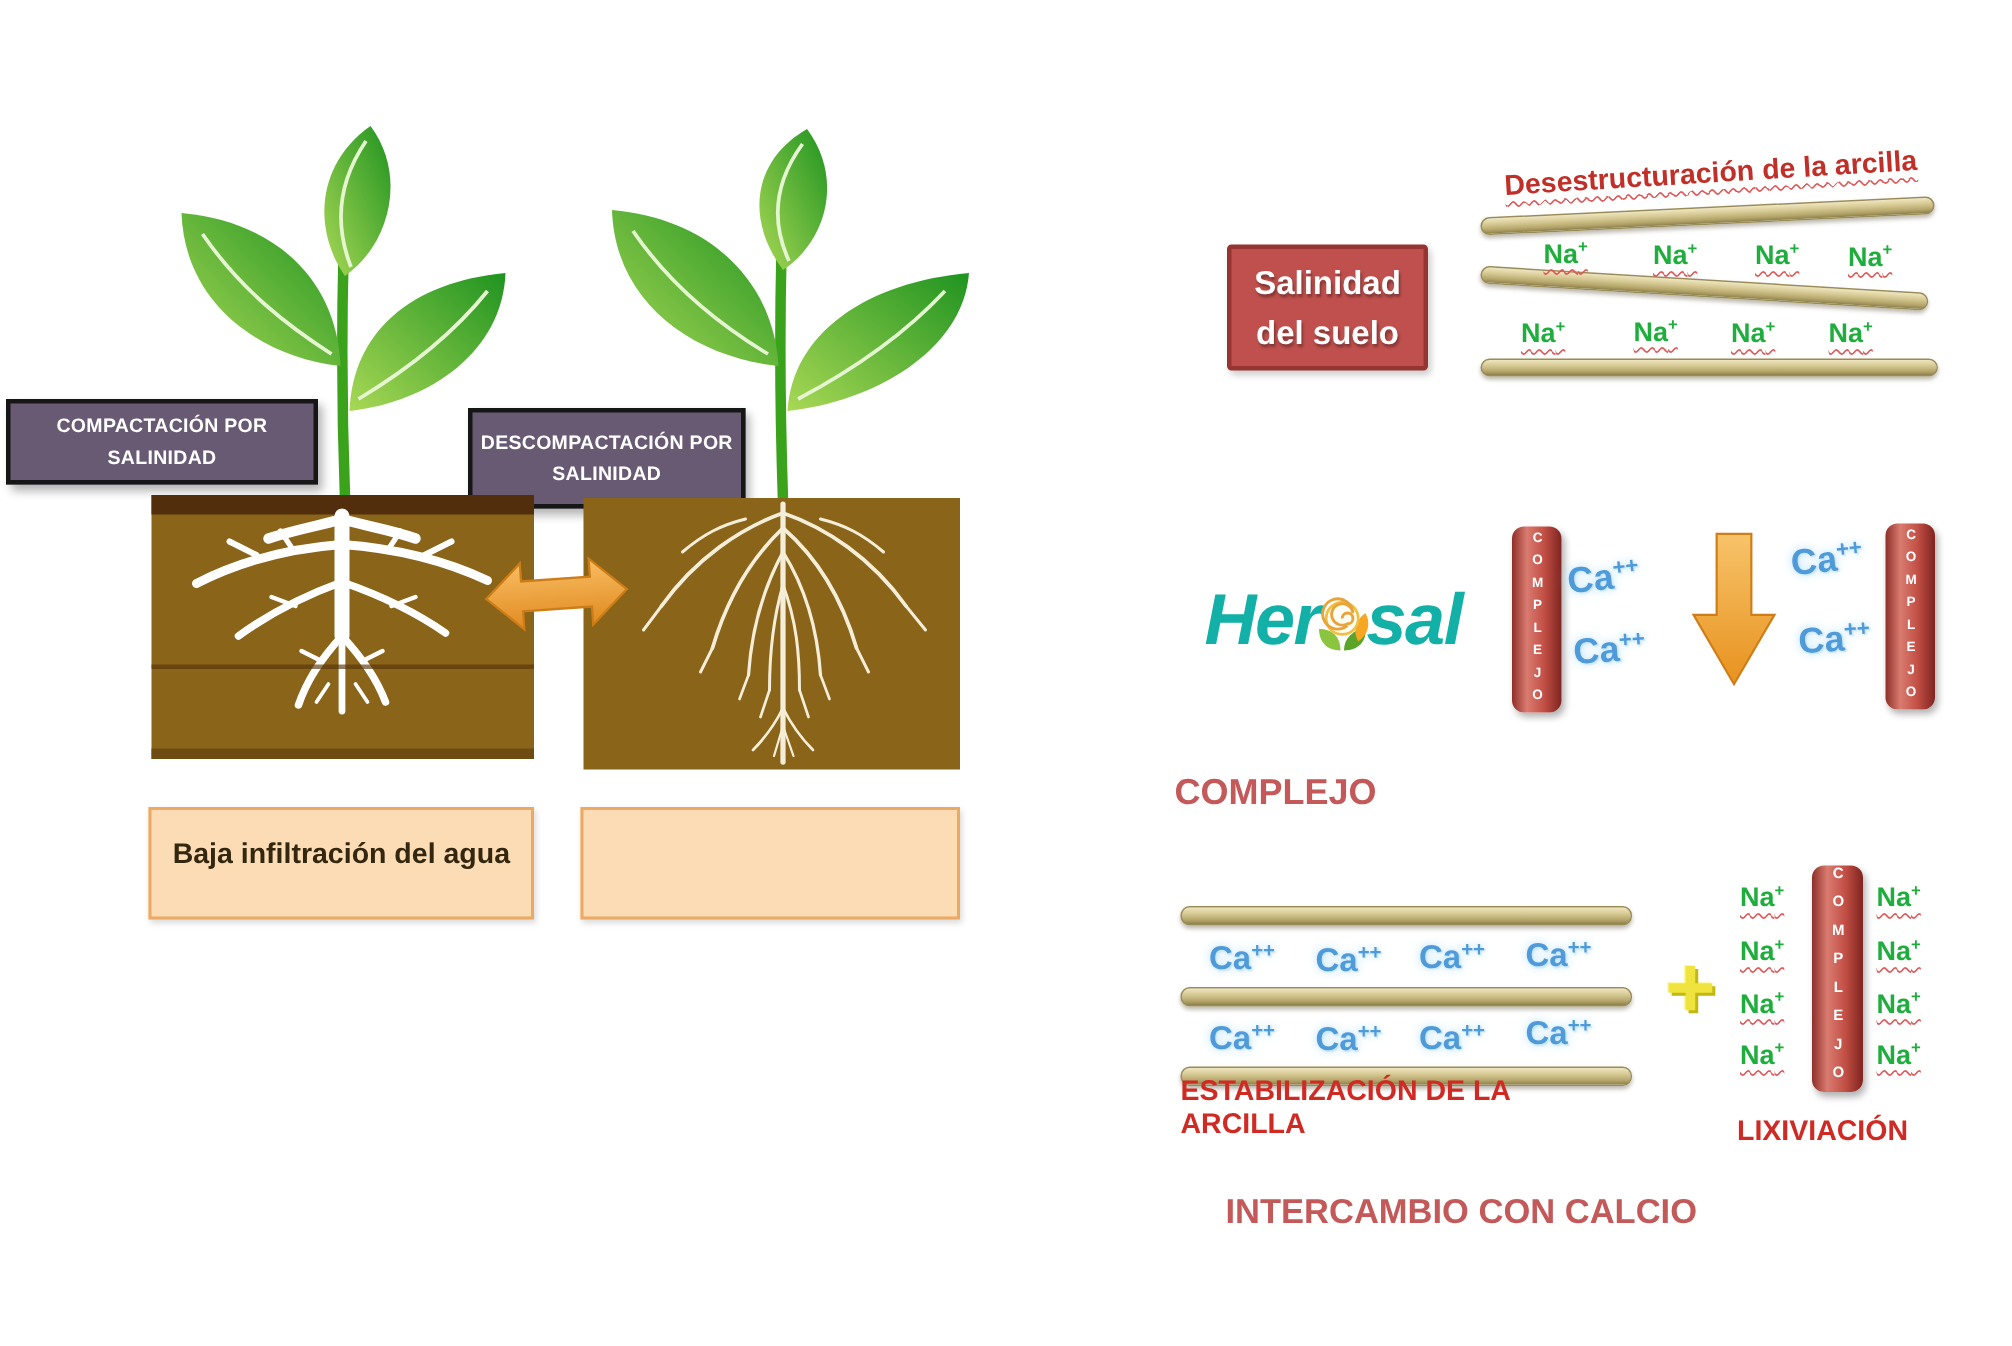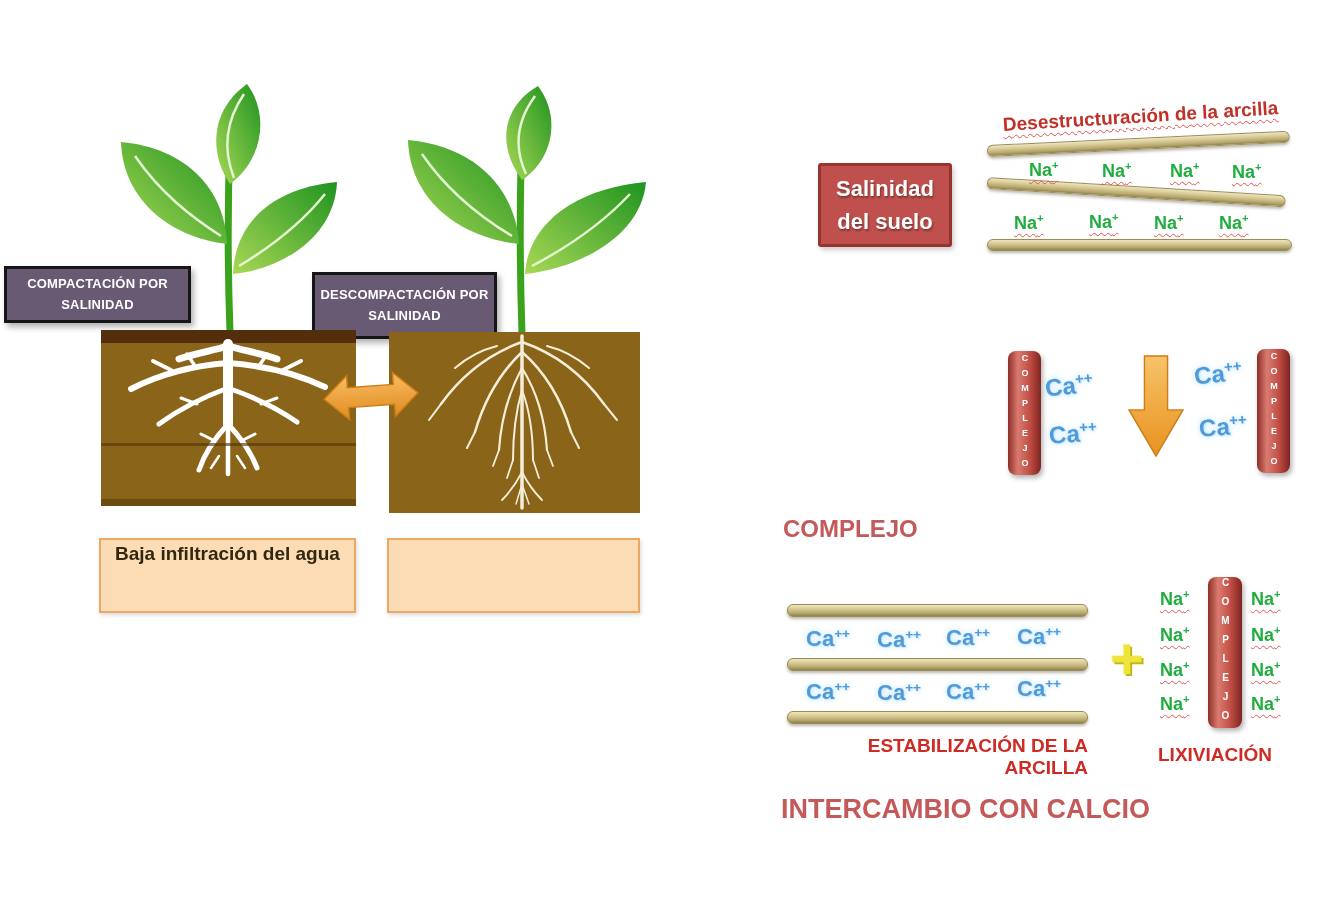--- a/index.html
+++ b/index.html
@@ -14,22 +14,22 @@
             box-shadow:3px 4px 6px rgba(0,0,0,.3); letter-spacing:.2px; }
 
   
   .soil { position:absolute; background:#8a6418; }
   .topsoil { position:absolute; left:0; top:0; width:100%; height:13px; background:#522e0d; }
   .soil-divider { position:absolute; left:0; width:100%; height:3px; background:rgba(88,54,12,.65); }
   .soil-bottom { position:absolute; left:0; bottom:0; width:100%; height:7px; background:#6e4b11; }
 
   
   .infobox { position:absolute; background:#fbdcb4; border:2px solid #eba963; color:#33270f;
-             font-weight:bold; font-size:19px; line-height:1.5; padding:0 14px;
-             box-shadow:1px 2px 4px rgba(0,0,0,.15); }
+             font-weight:bold; font-size:19px; line-height:1.5; padding:16px 14px;
+             box-shadow:1px 2px 4px rgba(0,0,0,.15);text-align:right; }
 
   
   .salbox { position:absolute; background:#c0504d; border:3px solid #953430; border-radius:3px;
             color:#fff; font-weight:bold; font-size:22px; line-height:1.5; text-align:center;
             display:flex; flex-direction:column; justify-content:center;
             text-shadow:1px 2px 2px rgba(0,0,0,.35); box-shadow:2px 3px 5px rgba(0,0,0,.2); }
 
   
   .claybar { position:absolute; height:12px; border-radius:6px; border:1px solid #9a8c57;
              background:linear-gradient(180deg,#efe6c0 0%,#d8cb96 35%,#b5a76b 75%,#8f814c 100%);
@@ -92,21 +92,21 @@
   <svg class="abs" style="left:398px; top:84px;" width="256" height="250" viewBox="0 0 256 250">
     <path d="M124 250 C122 190 121 130 124 52 L124 28" stroke="#3aa21b" stroke-width="7" fill="none"></path>
     <path d="M124 96 C100 64 102 24 140 2 C164 34 154 76 124 96 Z" fill="url(#leafg)"></path>
     <path d="M121 160 C64 154 12 118 10 56 C78 62 118 106 121 160 Z" fill="url(#leafg)"></path>
     <path d="M127 190 C184 184 244 150 248 98 C180 104 130 138 127 190 Z" fill="url(#leafg)"></path>
     <path d="M128 90 C116 64 118 38 137 12" stroke="#e4f5cf" stroke-width="2.5" fill="none"></path>
     <path d="M114 152 C84 134 50 108 24 70" stroke="#e4f5cf" stroke-width="2.5" fill="none"></path>
     <path d="M134 182 C168 164 204 140 232 110" stroke="#e4f5cf" stroke-width="2.5" fill="none"></path>
   </svg>
 
-  <div class="plabel" style="left:4px; top:266px; width:187px; height:57px;">
+  <div class="plabel" style="left:4px; top:266px; width:208px; height:57px;">
     <span>COMPACTACIÓN POR</span>
     <span>SALINIDAD</span>
   </div>
   <div class="plabel" style="left:312px; top:272px; width:185px; height:67px;">
     <span>DESCOMPACTACIÓN POR</span>
     <span>SALINIDAD</span>
   </div>
 
   <div class="soil" style="left:101px; top:330px; width:255px; height:176px;">
     <div class="topsoil"></div>
@@ -194,20 +194,31 @@
   <span class="ion na wavy" style="left:1029px; top:159px;"><span>Na</span><sup>+</sup></span>
   <span class="ion na wavy" style="left:1102px; top:160px;"><span>Na</span><sup>+</sup></span>
   <span class="ion na wavy" style="left:1170px; top:160px;"><span>Na</span><sup>+</sup></span>
   <span class="ion na wavy" style="left:1232px; top:161px;"><span>Na</span><sup>+</sup></span>
 
   <span class="ion na wavy" style="left:1014px; top:212px;"><span>Na</span><sup>+</sup></span>
   <span class="ion na wavy" style="left:1089px; top:211px;"><span>Na</span><sup>+</sup></span>
   <span class="ion na wavy" style="left:1154px; top:212px;"><span>Na</span><sup>+</sup></span>
   <span class="ion na wavy" style="left:1219px; top:212px;"><span>Na</span><sup>+</sup></span>
 
+  <div class="brand" style="left:803px; top:386px;">
+    <span>Her</span>
+    <svg width="36" height="38" viewBox="0 0 30 32">
+      <path d="M13 30 C5 30 1 25 1 18 C8 18 13 22 13 30 Z" fill="#8bc53f"></path>
+      <path d="M15 30 C23 30 28 25 27 17 C20 19 15 23 15 30 Z" fill="#5aa427"></path>
+      <path d="M23 25 C29 21 30 14 27 9 C21 13 20 20 23 25 Z" fill="#f5a623"></path>
+      <circle cx="14" cy="12" r="9" fill="#fffef2" stroke="#f0c040" stroke-width="1.5"></circle>
+      <path d="M14 12 a3 3 0 1 1 3 3 a6 6 0 1 1 3 -6 a8.5 8.5 0 1 0 -3 7" fill="none" stroke="#e9a33b" stroke-width="1.6"></path>
+    </svg>
+    <span>sal</span>
+  </div>
 
   <div class="complejo" style="left:1008px; top:351px; width:33px; height:124px;">
     <span>COMPLEJO</span>
   </div>
 
   <span class="ion ca ca-lg" style="left:1045px; top:372px; transform:rotate(-6deg);"><span>Ca</span><sup>++</sup></span>
   <span class="ion ca ca-lg" style="left:1049px; top:420px; transform:rotate(-4deg);"><span>Ca</span><sup>++</sup></span>
 
   <svg class="abs" style="left:1127px; top:354px;" width="58" height="106" viewBox="0 0 60 110">
     <defs>
@@ -251,18 +262,18 @@
 
   <div class="complejo tall" style="left:1208px; top:577px; width:34px; height:151px;">
     <span>COMPLEJO</span>
   </div>
 
   <span class="ion na wavy" style="left:1251px; top:588px;"><span>Na</span><sup>+</sup></span>
   <span class="ion na wavy" style="left:1251px; top:624px;"><span>Na</span><sup>+</sup></span>
   <span class="ion na wavy" style="left:1251px; top:659px;"><span>Na</span><sup>+</sup></span>
   <span class="ion na wavy" style="left:1251px; top:693px;"><span>Na</span><sup>+</sup></span>
 
-  <div class="red-strong" style="left:787px; top:735px; width:301px; text-align:right; font-size:19px;">ESTABILIZACIÓN DE LA ARCILLA</div>
+  <div class="red-strong" style="left:787px; top:717px; width:301px; text-align:left; font-size:19px;">ESTABILIZACIÓN DE LA ARCILLA</div>
   <div class="red-strong" style="left:1158px; top:744px; width:130px; text-align:left; font-size:19px;">LIXIVIACIÓN</div>
 
-  <div class="salmon" style="left:781px; top:794px; font-size:27px;">INTERCAMBIO CON CALCIO</div>
+  <div class="salmon" style="left:817px; top:794px; font-size:23px;">INTERCAMBIO CON CALCIO</div>
 
 </div>
 
 </body></html>

